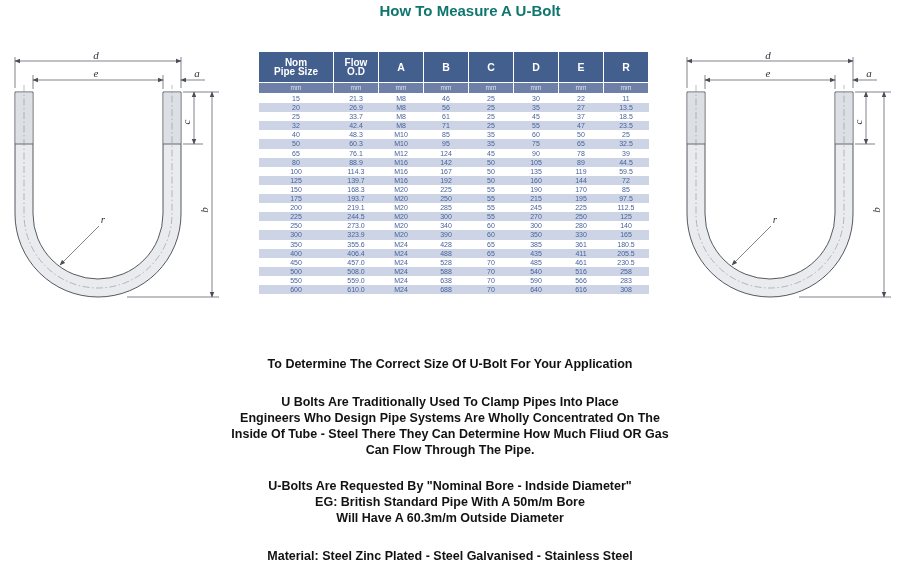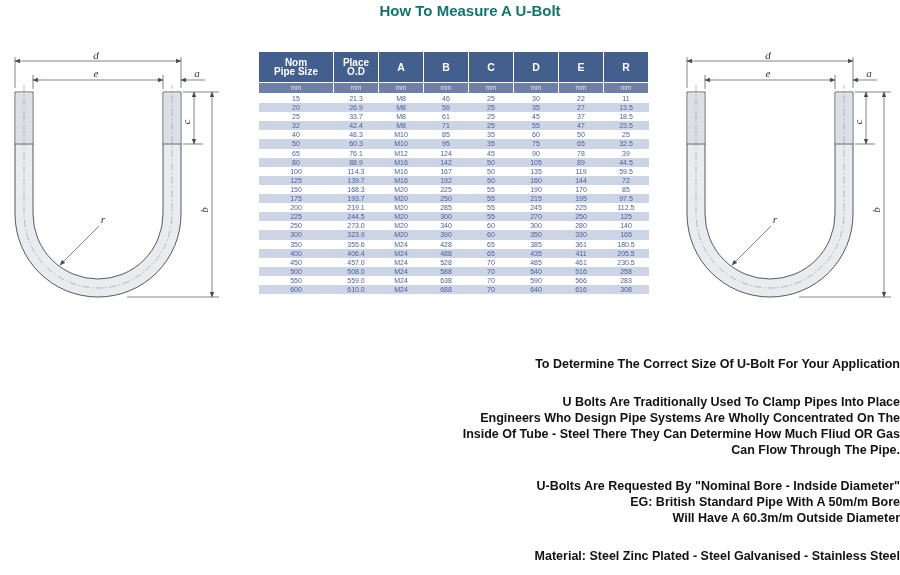--- a/index.html
+++ b/index.html
@@ -43,21 +43,21 @@
     font-size:6.5px;line-height:10px;height:10px;border:1px solid #ffffff;
   }
   .size-table tbody td{
     color:var(--body-text,#47629c);font-size:7px;line-height:9.1px;height:9.1px;
   }
   .size-table tbody tr:nth-child(even) td{background:var(--stripe-bg,#ccd4e5);}
   .size-table col.c-nom{width:75px;}
   .size-table col.c-std{width:45px;}
   
   .info{
-    position:absolute;top:356px;left:0;width:100%;text-align:right;
+    position:absolute;top:356px;left:0;width:100%;text-align:center;
     font-weight:bold;color:#121212;font-size:12.5px;line-height:16px;
   }
   .info .heading{margin:0 0 22px 0;}
   .info .para{margin:0;white-space:pre-line;}
   .info .p2{margin-top:20px;}
   .info .material{margin-top:22px;}
 </style>
 </head>
 <body>
 
@@ -116,21 +116,21 @@
         <col class="c-std">
       <col class="c-std">
         <col class="c-std">
         <col class="c-std">
         <col class="c-std">
     </colgroup>
     <thead>
       <tr id="header-row">
           <th>Nom
 Pipe Size</th>
-          <th>Place
+          <th>Flow
 O.D</th>
           <th class="letter">A</th>
           <th class="letter">B</th>
           <th class="letter">C</th>
           <th class="letter">D</th>
           <th class="letter">E</th>
           <th class="letter">R</th>
         </tr>
       <tr class="units" id="units-row">
           <td>mm</td>

